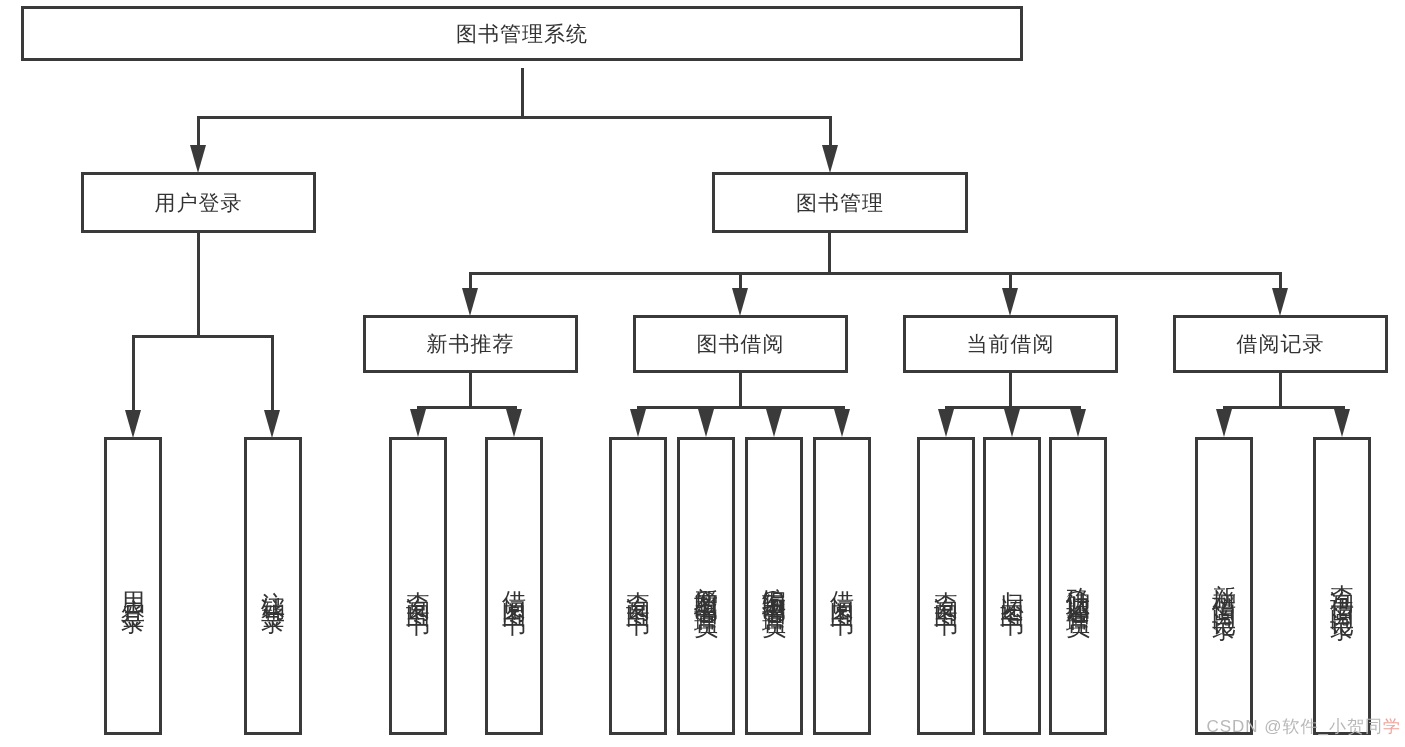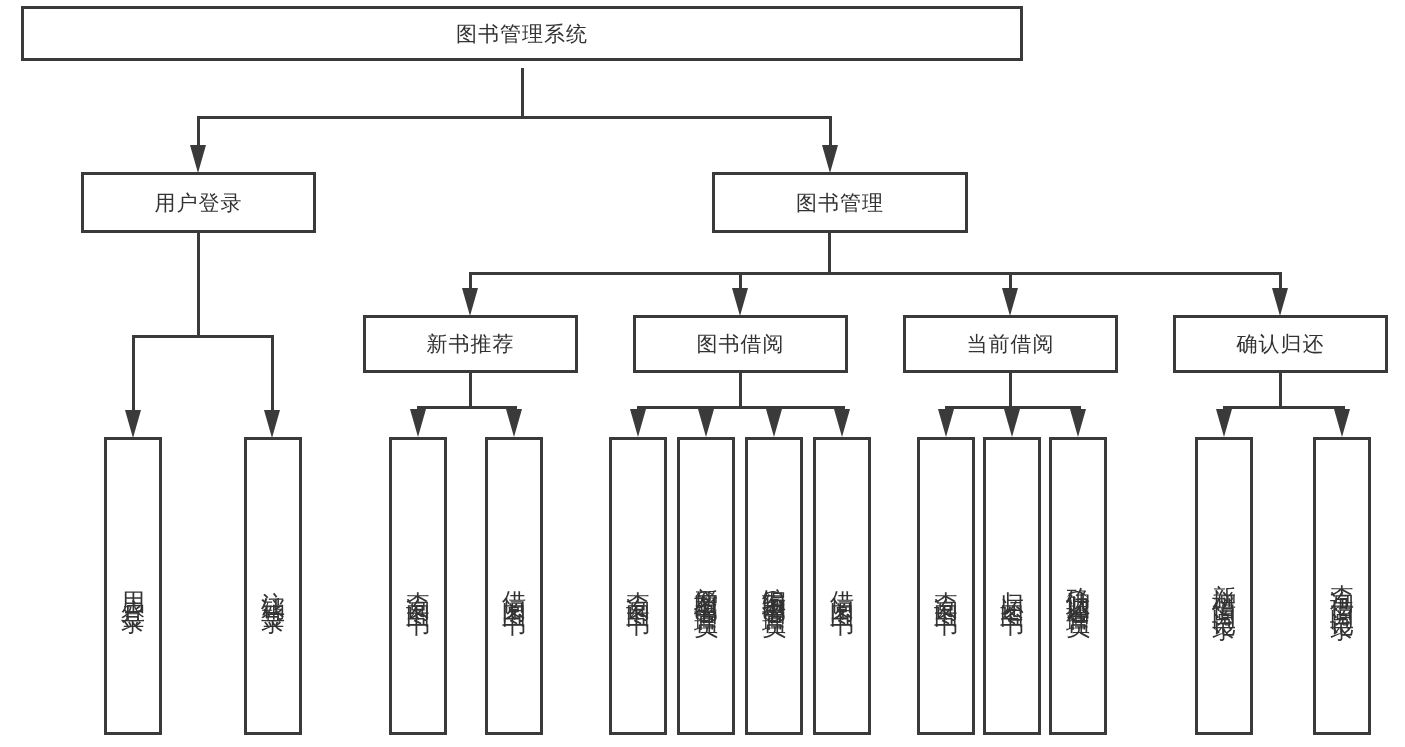--- a/index.html
+++ b/index.html
@@ -67,21 +67,21 @@
   <div class="line" style="left:739px;top:272px;width:3px;height:18px"></div>
   <div class="arrow" style="left:732px;top:288px"></div>
   <div class="line" style="left:1009px;top:272px;width:3px;height:18px"></div>
   <div class="arrow" style="left:1002px;top:288px"></div>
   <div class="line" style="left:1279px;top:272px;width:3px;height:18px"></div>
   <div class="arrow" style="left:1272px;top:288px"></div>
 
   <div class="hbox" style="left:633px;top:315px;width:215px;height:58px">图书借阅</div>
   <div class="hbox" style="left:363px;top:315px;width:215px;height:58px">新书推荐</div>
   <div class="hbox" style="left:903px;top:315px;width:215px;height:58px">当前借阅</div>
-  <div class="hbox" style="left:1173px;top:315px;width:215px;height:58px">确认归还</div>
+  <div class="hbox" style="left:1173px;top:315px;width:215px;height:58px">借阅记录</div>
 
   <div class="line" style="left:469px;top:373px;width:3px;height:36px"></div>
   <div class="line" style="left:417px;top:406px;width:100px;height:3px"></div>
   <div class="arrow" style="left:410px;top:409px"></div>
   <div class="arrow" style="left:506px;top:409px"></div>
 
   <div class="line" style="left:739px;top:373px;width:3px;height:36px"></div>
   <div class="line" style="left:637px;top:406px;width:208px;height:3px"></div>
   <div class="arrow" style="left:630px;top:409px"></div>
   <div class="arrow" style="left:698px;top:409px"></div>
@@ -110,14 +110,17 @@
   <div class="vbox" style="left:745px;top:437px;width:58px;height:298px;letter-spacing:4px">编辑图书（管理员）</div>
   <div class="vbox" style="left:813px;top:437px;width:58px;height:298px">借阅图书</div>
 
   <div class="vbox" style="left:917px;top:437px;width:58px;height:298px">查询图书</div>
   <div class="vbox" style="left:983px;top:437px;width:58px;height:298px">归还图书</div>
   <div class="vbox" style="left:1049px;top:437px;width:58px;height:298px;letter-spacing:4px">确认归还（管理员）</div>
 
   <div class="vbox" style="left:1195px;top:437px;width:58px;height:298px">新增借阅记录</div>
   <div class="vbox" style="left:1313px;top:437px;width:58px;height:298px">查询借阅记录</div>
 
+  <div class="watermark" style="right:4px;top:715px">
+    <span class="wm-gray">CSDN @软件_小贺同</span><span class="wm-red">学</span>
+  </div>
 
 </div>
 
 </body></html>

